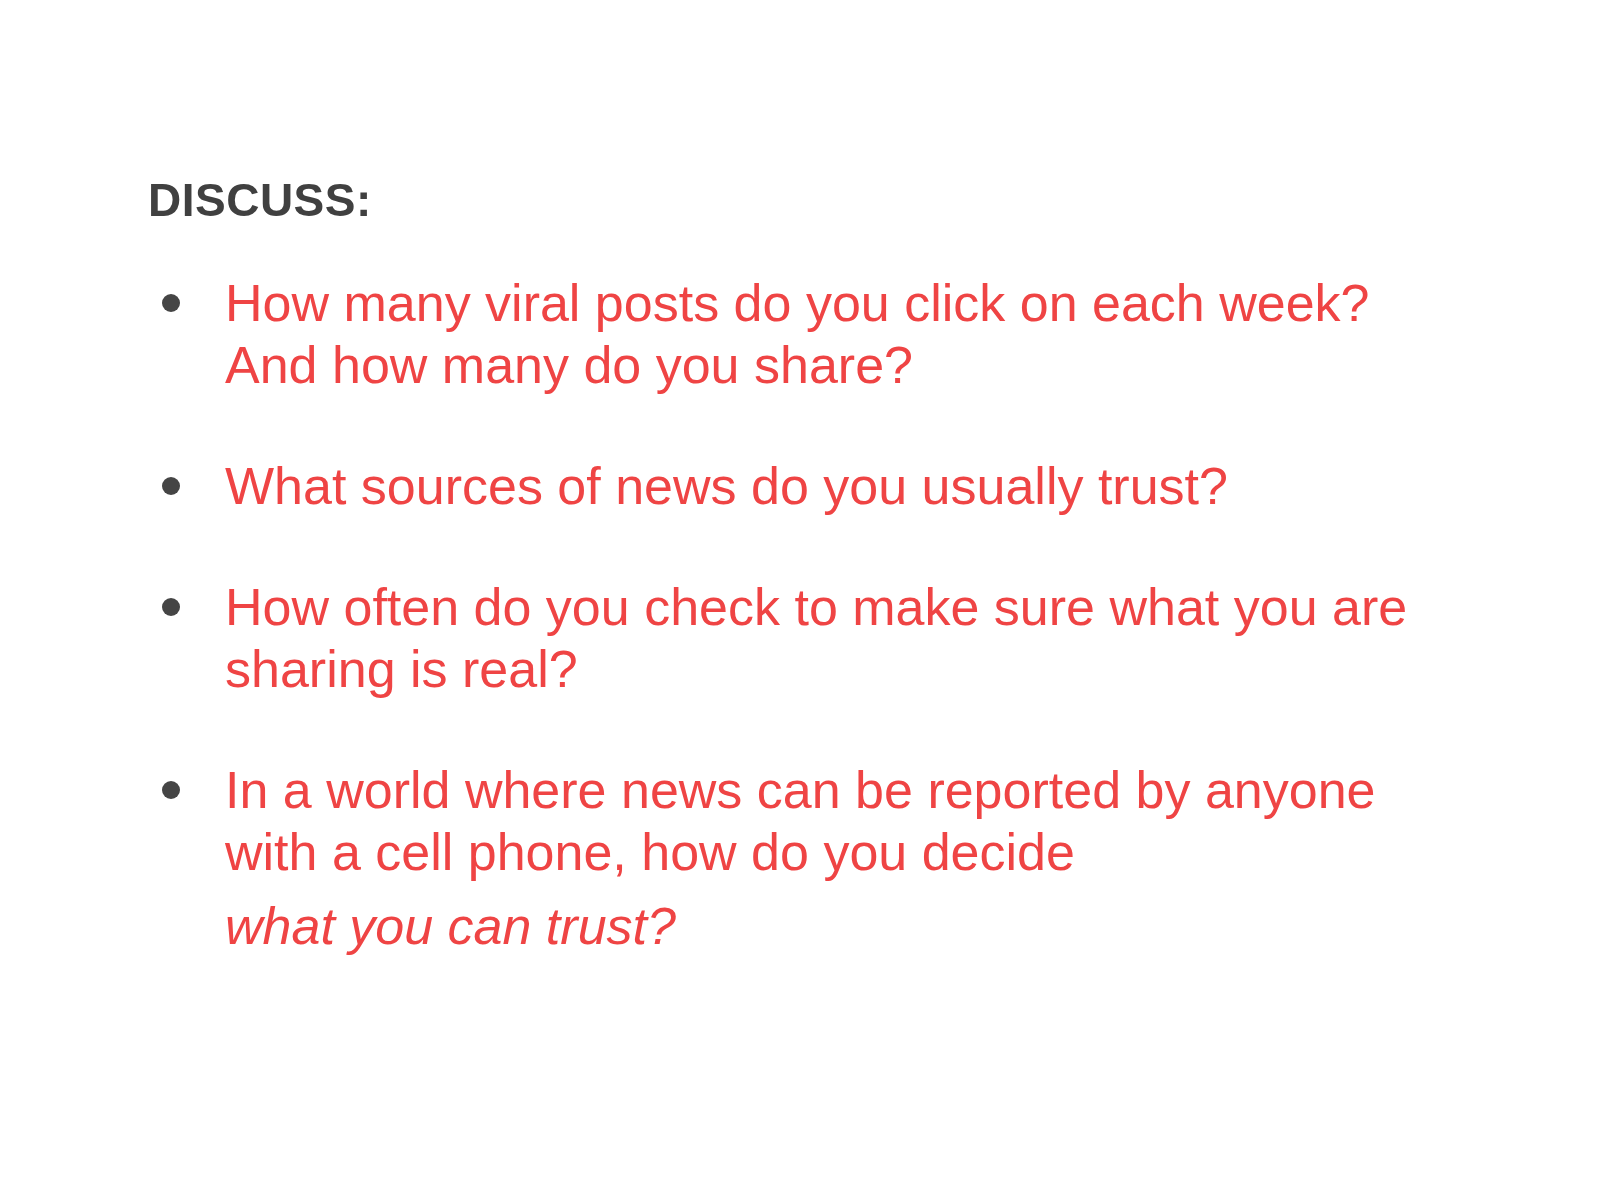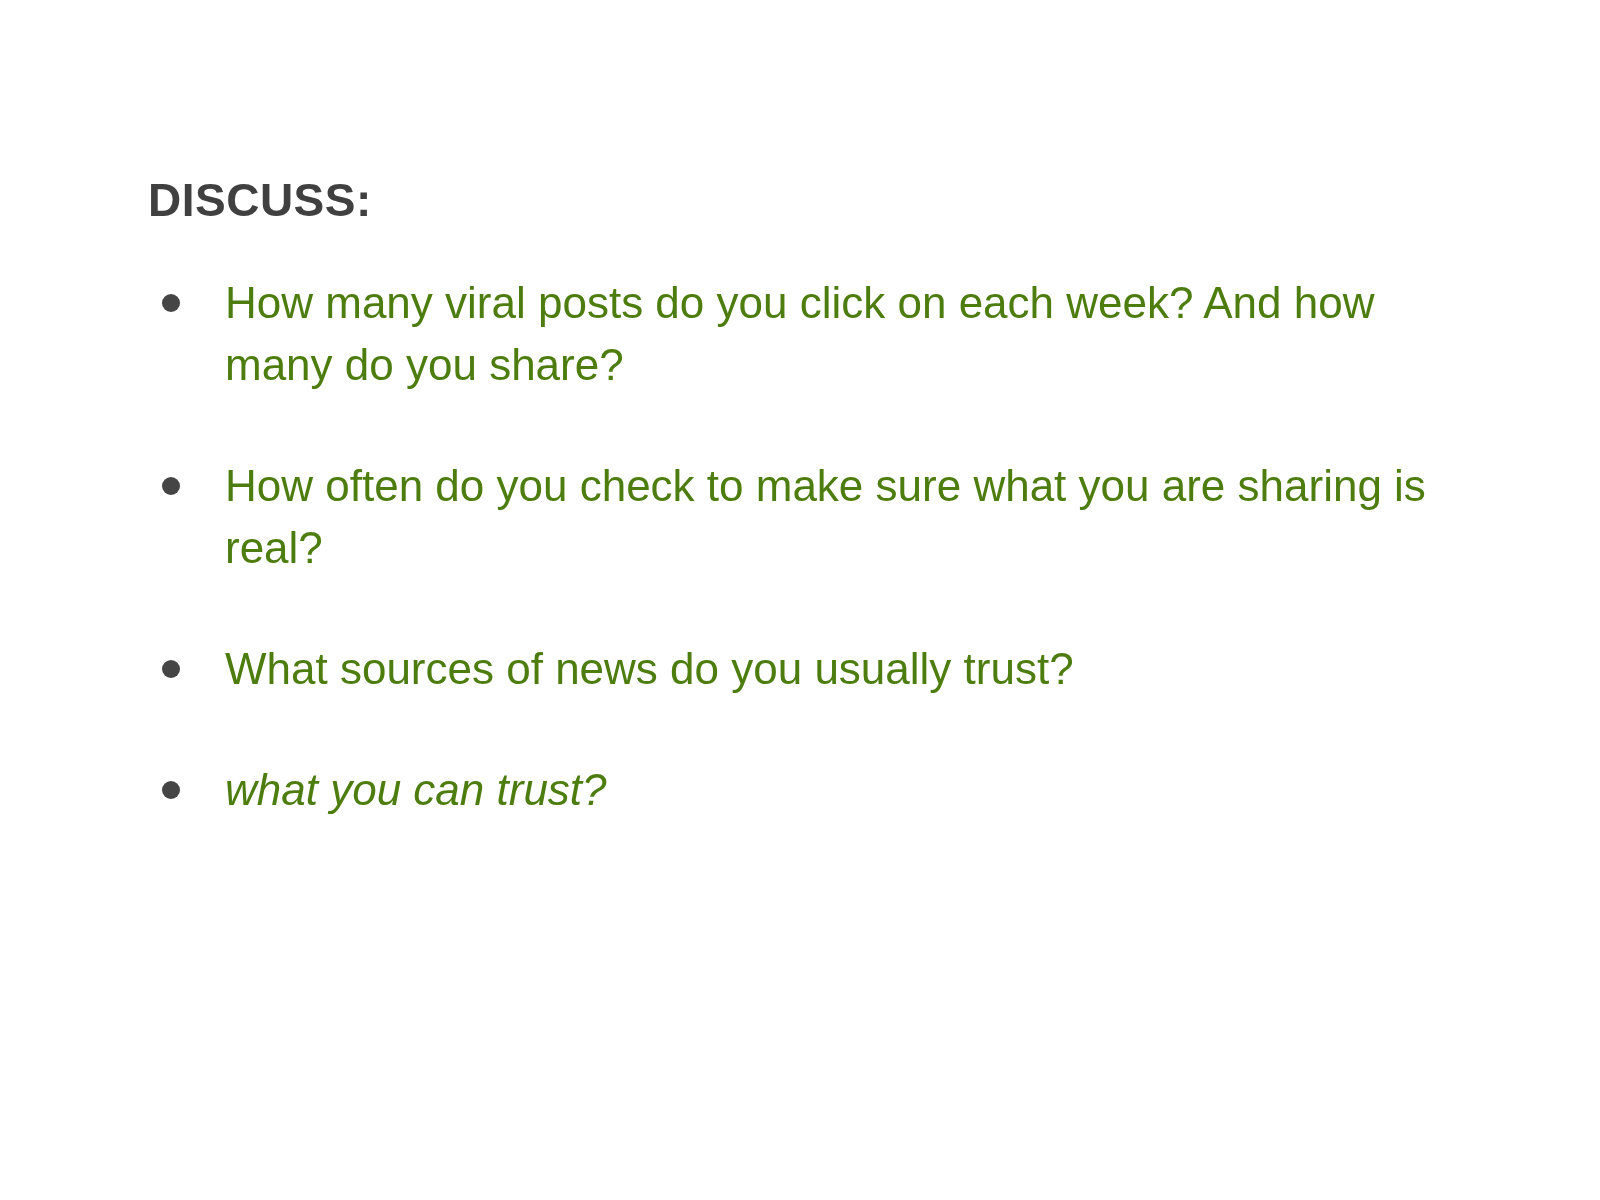--- a/index.html
+++ b/index.html
@@ -45,22 +45,22 @@
     width: 1320px;
     list-style: none;
     margin: 0;
     padding: 0;
   }
 
   .bullet-item {
     position: relative;
     padding-left: 77px;
     margin-bottom: 59px;
-    color: #4d7c0f;
-    font-size: 44px;
+    color: #ef4444;
+    font-size: 52px;
     font-weight: 400;
     line-height: 62px;
   }
 
   .bullet-item:last-child {
     margin-bottom: 0;
   }
 
   .bullet-marker {
     position: absolute;
@@ -93,29 +93,30 @@
 
   <ul class="bullet-list">
 
     <li class="bullet-item">
       <span class="bullet-marker"></span>
       <span class="bullet-text">How many viral posts do you click on each week? And how many do you share?</span>
     </li>
 
     <li class="bullet-item">
       <span class="bullet-marker"></span>
+      <span class="bullet-text">What sources of news do you usually trust?</span>
+    </li>
+
+    <li class="bullet-item">
+      <span class="bullet-marker"></span>
       <span class="bullet-text">How often do you check to make sure what you are sharing is real?</span>
     </li>
 
     <li class="bullet-item">
       <span class="bullet-marker"></span>
-      <span class="bullet-text">What sources of news do you usually trust?</span>
-    </li>
-
-    <li class="bullet-item">
-      <span class="bullet-marker"></span>
       <span class="bullet-text">
+        <span>In a world where news can be reported by anyone with a cell phone, how do you decide</span>
         <span class="loose-line">what you can trust?</span>
       </span>
     </li>
 
   </ul>
 </div>
 
 </body></html>

